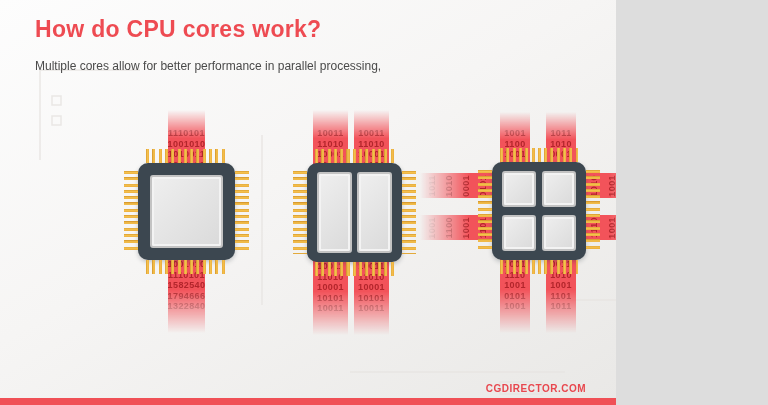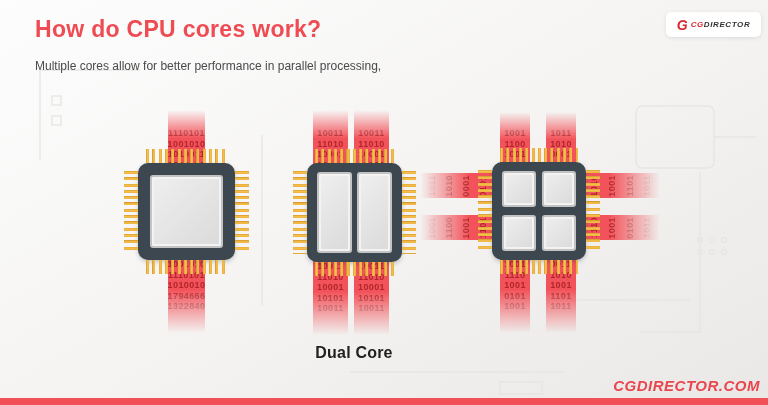--- a/index.html
+++ b/index.html
@@ -1,17 +1,17 @@
 <!DOCTYPE html>
 <html><head>
 <meta charset="utf-8">
 <style>
   html,body{margin:0;padding:0;background:#ddd;}
   .canvas{
-    position:relative;width:768px;height:405px;overflow:hidden;
+    position:relative;width:616px;height:405px;overflow:hidden;
     background:linear-gradient(150deg,#fdfdfd 0%,#f6f5f4 45%,#e9e8e6 100%);
     font-family:"Liberation Sans",sans-serif;
   }
   .circuit{position:absolute;left:0;top:0;width:768px;height:405px;}
 
   
   .title{position:absolute;left:35px;top:16px;font-size:23px;font-weight:bold;color:#ee4b52;letter-spacing:.3px;}
   .subtitle{position:absolute;left:35px;top:56px;font-size:12px;color:#4a4a4a;line-height:21px;}
 
   
@@ -86,21 +86,21 @@
   .s3-l1{left:420px;top:173px;width:76px;height:25px;}
   .s3-l2{left:420px;top:215px;width:76px;height:25px;}
   .s3-r1{left:582px;top:173px;width:78px;height:25px;}
   .s3-r2{left:582px;top:215px;width:78px;height:25px;}
 
   
   .cpulabel{position:absolute;top:344px;width:150px;text-align:center;font-weight:bold;font-size:16px;color:#212121;letter-spacing:.2px;}
   .lab1{left:111px;} .lab2{left:279px;} .lab3{left:464px;}
 
   
-  .site{position:absolute;right:8px;bottom:11px;font-size:15px;font-weight:bold;color:#e8474e;letter-spacing:.5px;font-style:italic;}
+  .site{position:absolute;right:30px;bottom:11px;font-size:10px;font-weight:bold;color:#e8474e;letter-spacing:.5px;}
   .bottom-bar{position:absolute;left:0;right:0;bottom:0;height:7px;background:#f05056;}
 </style>
 </head>
 <body>
 
 <div class="canvas">
 
   <svg class="circuit" viewBox="0 0 768 405" fill="none" stroke="#e7e5e2" stroke-width="1.5" opacity="0.85">
     <path d="M40 160 V70 H140"></path>
     <rect x="52" y="96" width="9" height="9"></rect>
@@ -132,21 +132,21 @@
 
   <div class="stream vstream v-top s1-top">
       <span class="bline">1110101</span>
       <span class="bline">1001010</span>
       <span class="bline">1010011</span>
       <span class="bline">1010110</span>
     </div>
   <div class="stream vstream v-bot s1-bot">
       <span class="bline">1001010</span>
       <span class="bline">1110101</span>
-      <span class="bline">1010010</span>
+      <span class="bline">1582540</span>
       <span class="bline">1794666</span>
       <span class="bline">1322840</span>
     </div>
 
   <div class="stream vstream v-top s2a-top">
       <span class="bline">10011</span>
       <span class="bline">11010</span>
       <span class="bline">10001</span>
       <span class="bline">10101</span>
     </div>
@@ -249,17 +249,16 @@
     <div class="pins pins-l"></div>
     <div class="pins pins-r"></div>
     <div class="chipbody">
       <div class="core q1"></div>
       <div class="core q2"></div>
       <div class="core q3"></div>
       <div class="core q4"></div>
     </div>
   </div>
 
-  <div class="cpulabel lab2">Dual Core</div>
 
   <div class="site">CGDIRECTOR.COM</div>
   <div class="bottom-bar"></div>
 </div>
 
 </body></html>

